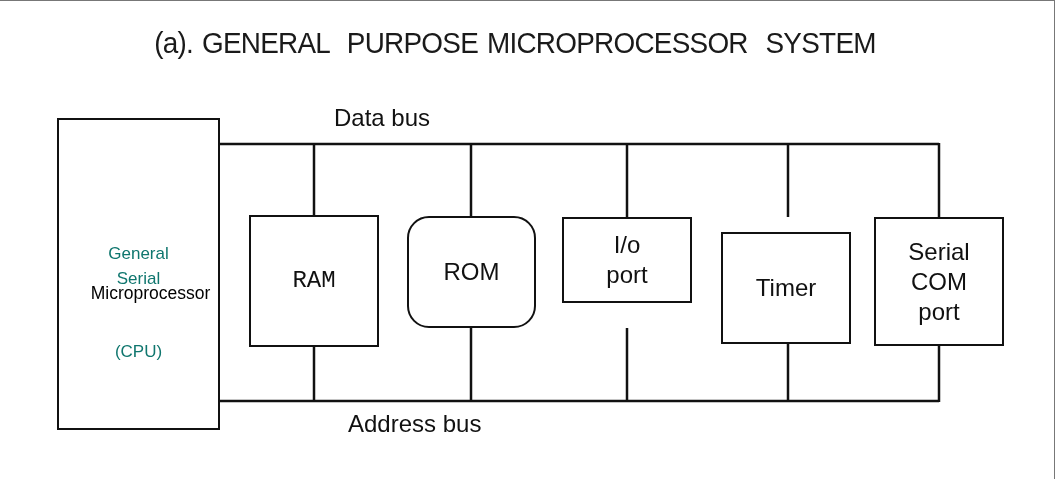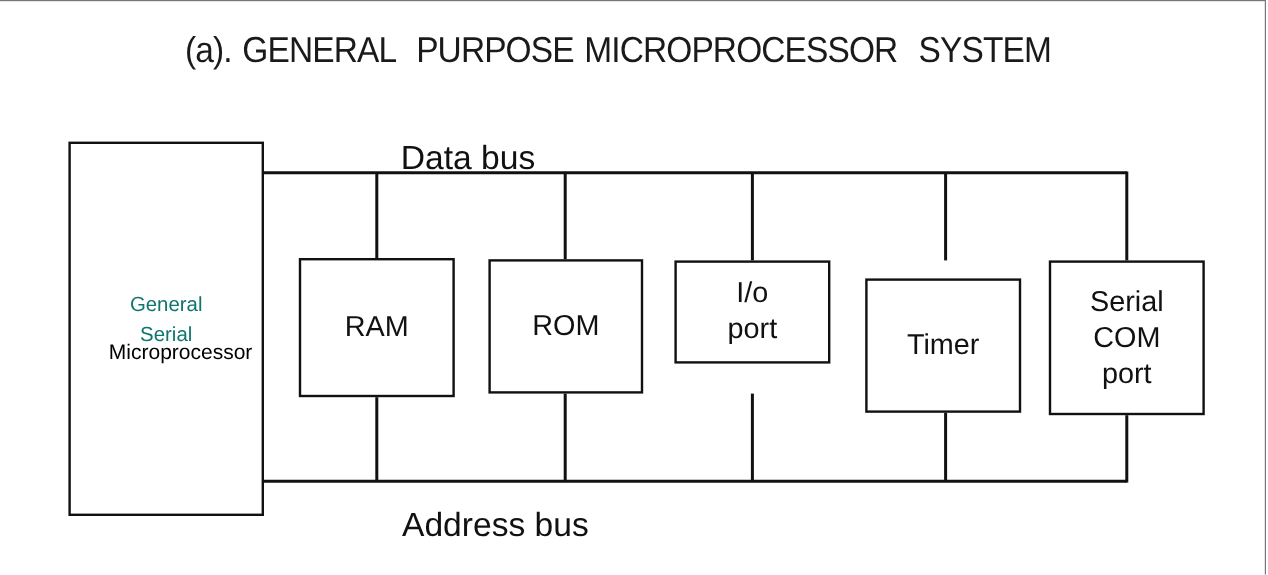--- a/index.html
+++ b/index.html
@@ -5,21 +5,21 @@
     html, body { margin: 0; padding: 0; background: #ffffff; }
     body { width: 1057px; height: 479px; position: relative; overflow: hidden; font-family: "Liberation Sans", sans-serif; color: #111111; }
     .frame { position: absolute; left: 0; top: 0; width: 1055px; height: 479px; border-top: 1px solid #777777; border-right: 1px solid #777777; box-sizing: border-box; }
     .title { position: absolute; left: 0; width: 1030px; top: 26px; text-align: center; font-size: 30px; letter-spacing: -0.8px; word-spacing: 2px; color: #1a1a1a; transform: scaleX(0.93); transform-origin: center; white-space: pre; }
     svg { position: absolute; left: 0; top: 0; }
     .box { position: absolute; border: 2.5px solid #111; box-sizing: border-box; background: #fff; display: flex; align-items: center; justify-content: center; text-align: center; }
     .box span { display: block; font-size: 24px; line-height: 30px; color: #111; }
     .cpu { position: absolute; left: 57px; top: 118px; width: 163px; height: 312px; border: 2.5px solid #111; box-sizing: border-box; background: #fff; }
     .cpu .l { position: absolute; left: 0; right: 0; text-align: center; font-size: 17px; color: #0f766e; }
     .cpu .bold { color: #000; font-size: 17.5px; }
-    .bus-label { position: absolute; font-size: 28px; color: #111; white-space: nowrap; margin-top: 12px; }
+    .bus-label { position: absolute; font-size: 24px; color: #111; white-space: nowrap; }
   </style>
 </head>
 <body>
 
 <div class="frame"></div>
 
 <div class="title">(a). GENERAL  PURPOSE MICROPROCESSOR  SYSTEM</div>
 
 <svg width="1057" height="479">
 
@@ -33,35 +33,36 @@
   <line x1="314" y1="326" x2="314" y2="401" stroke="#111" stroke-width="2.5"></line>
   <line x1="471" y1="144" x2="471" y2="217" stroke="#111" stroke-width="2.5"></line>
   <line x1="471" y1="327" x2="471" y2="401" stroke="#111" stroke-width="2.5"></line>
   <line x1="627" y1="144" x2="627" y2="218" stroke="#111" stroke-width="2.5"></line>
   <line x1="627" y1="328" x2="627" y2="401" stroke="#111" stroke-width="2.5"></line>
   <line x1="788" y1="144" x2="788" y2="217" stroke="#111" stroke-width="2.5"></line>
   <line x1="788" y1="327" x2="788" y2="401" stroke="#111" stroke-width="2.5"></line>
 </svg>
 
 <div class="bus-label" style="left:334px; top:104px;">Data bus</div>
-<div class="bus-label" style="left:335px; top:410px;">Address bus</div>
+<div class="bus-label" style="left:348px; top:410px;">Address bus</div>
 
 <div class="cpu">
   <div class="l" style="top:124px;">General</div>
   <div class="l" style="top:149px;">Serial</div>
   <div class="l bold" style="top:163px;padding-left:24px;">Microprocessor</div>
+  <div class="l" style="top:222px;">(CPU)</div>
 </div>
 
-<div class="box" style="left:249px; top:215px; width:130px; height:116px;">
+<div class="box" style="left:249px; top:215px; width:130px; height:132px;font-family:Liberation Mono, monospace;">
   <div>
     <span>RAM</span>
   </div>
 </div>
 
-<div class="box" style="left:407px; top:216px; width:129px; height:112px;">
+<div class="box" style="left:407px; top:216px; width:129px; height:112px;border-radius:22px;">
   <div>
     <span>ROM</span>
   </div>
 </div>
 
 <div class="box" style="left:562px; top:217px; width:130px; height:86px;">
   <div>
     <span>I/o</span>
     <span>port</span>
   </div>

